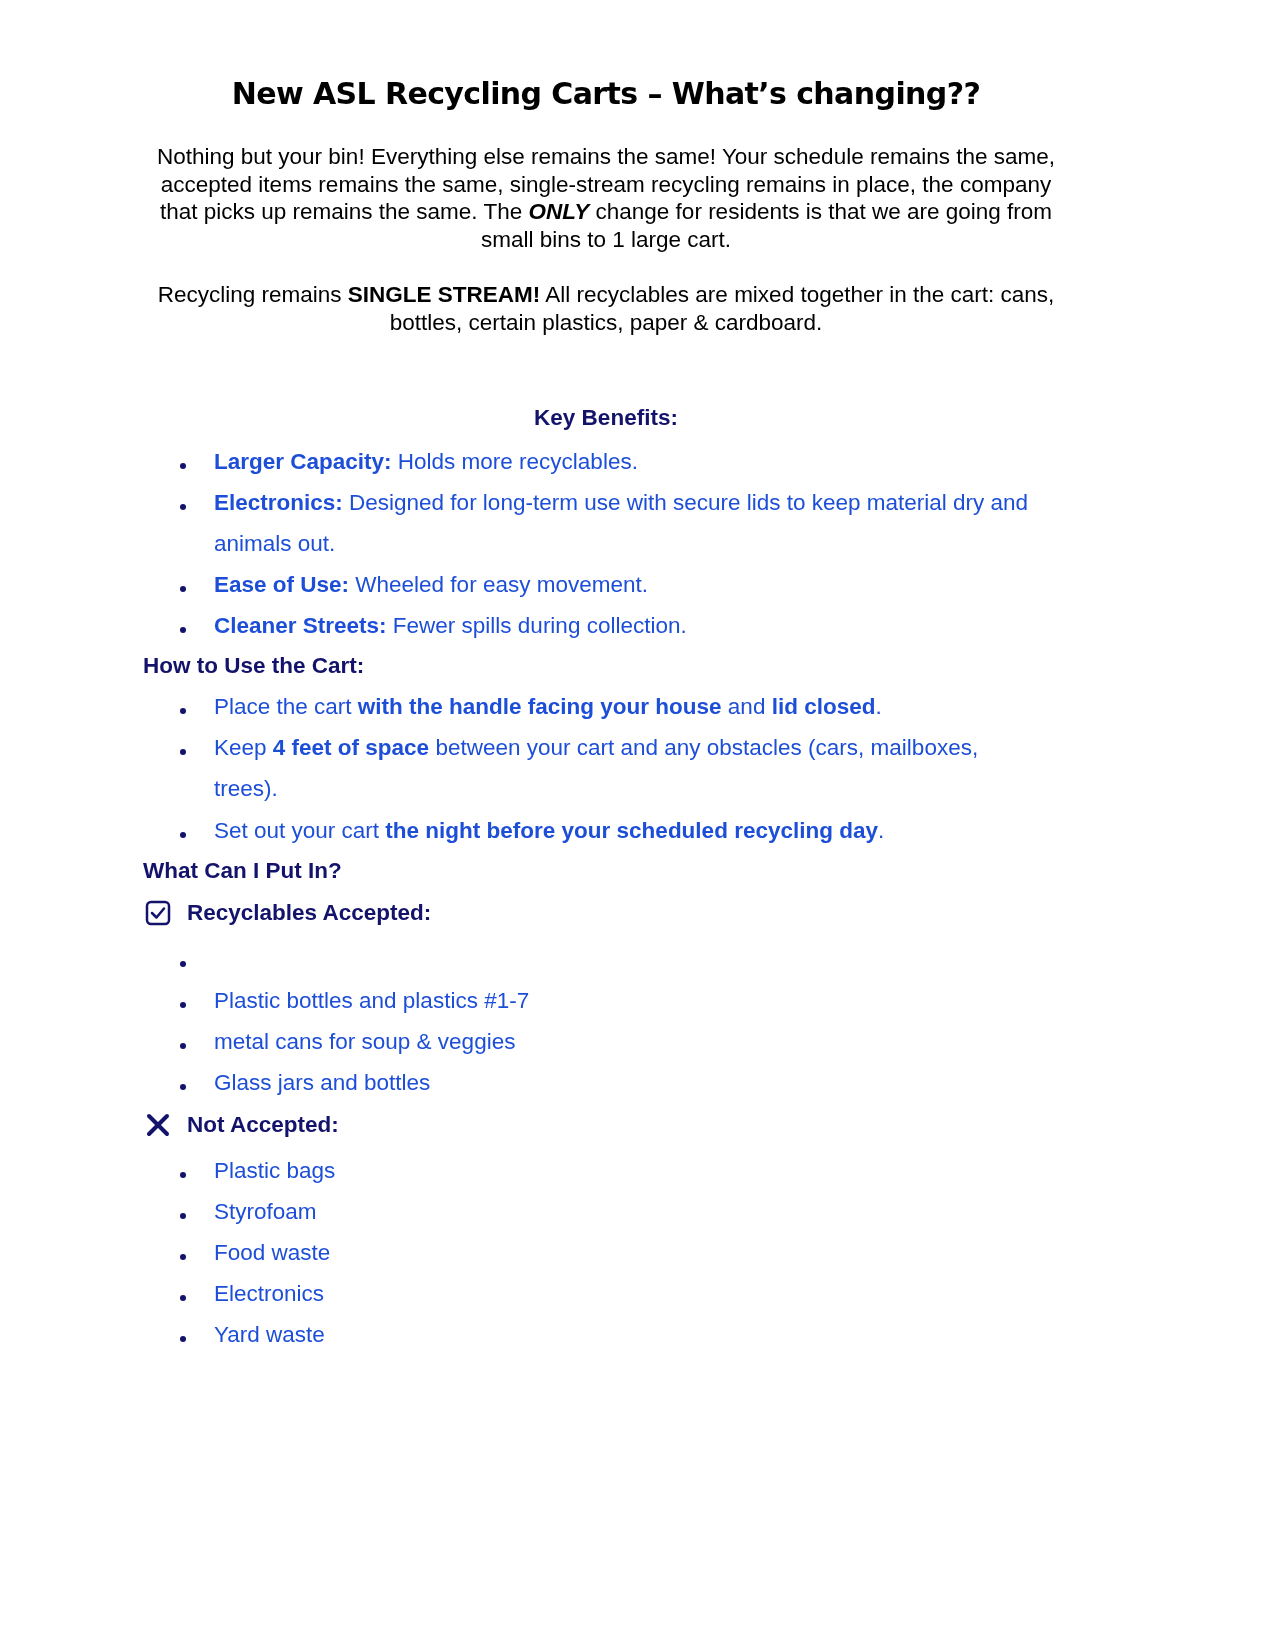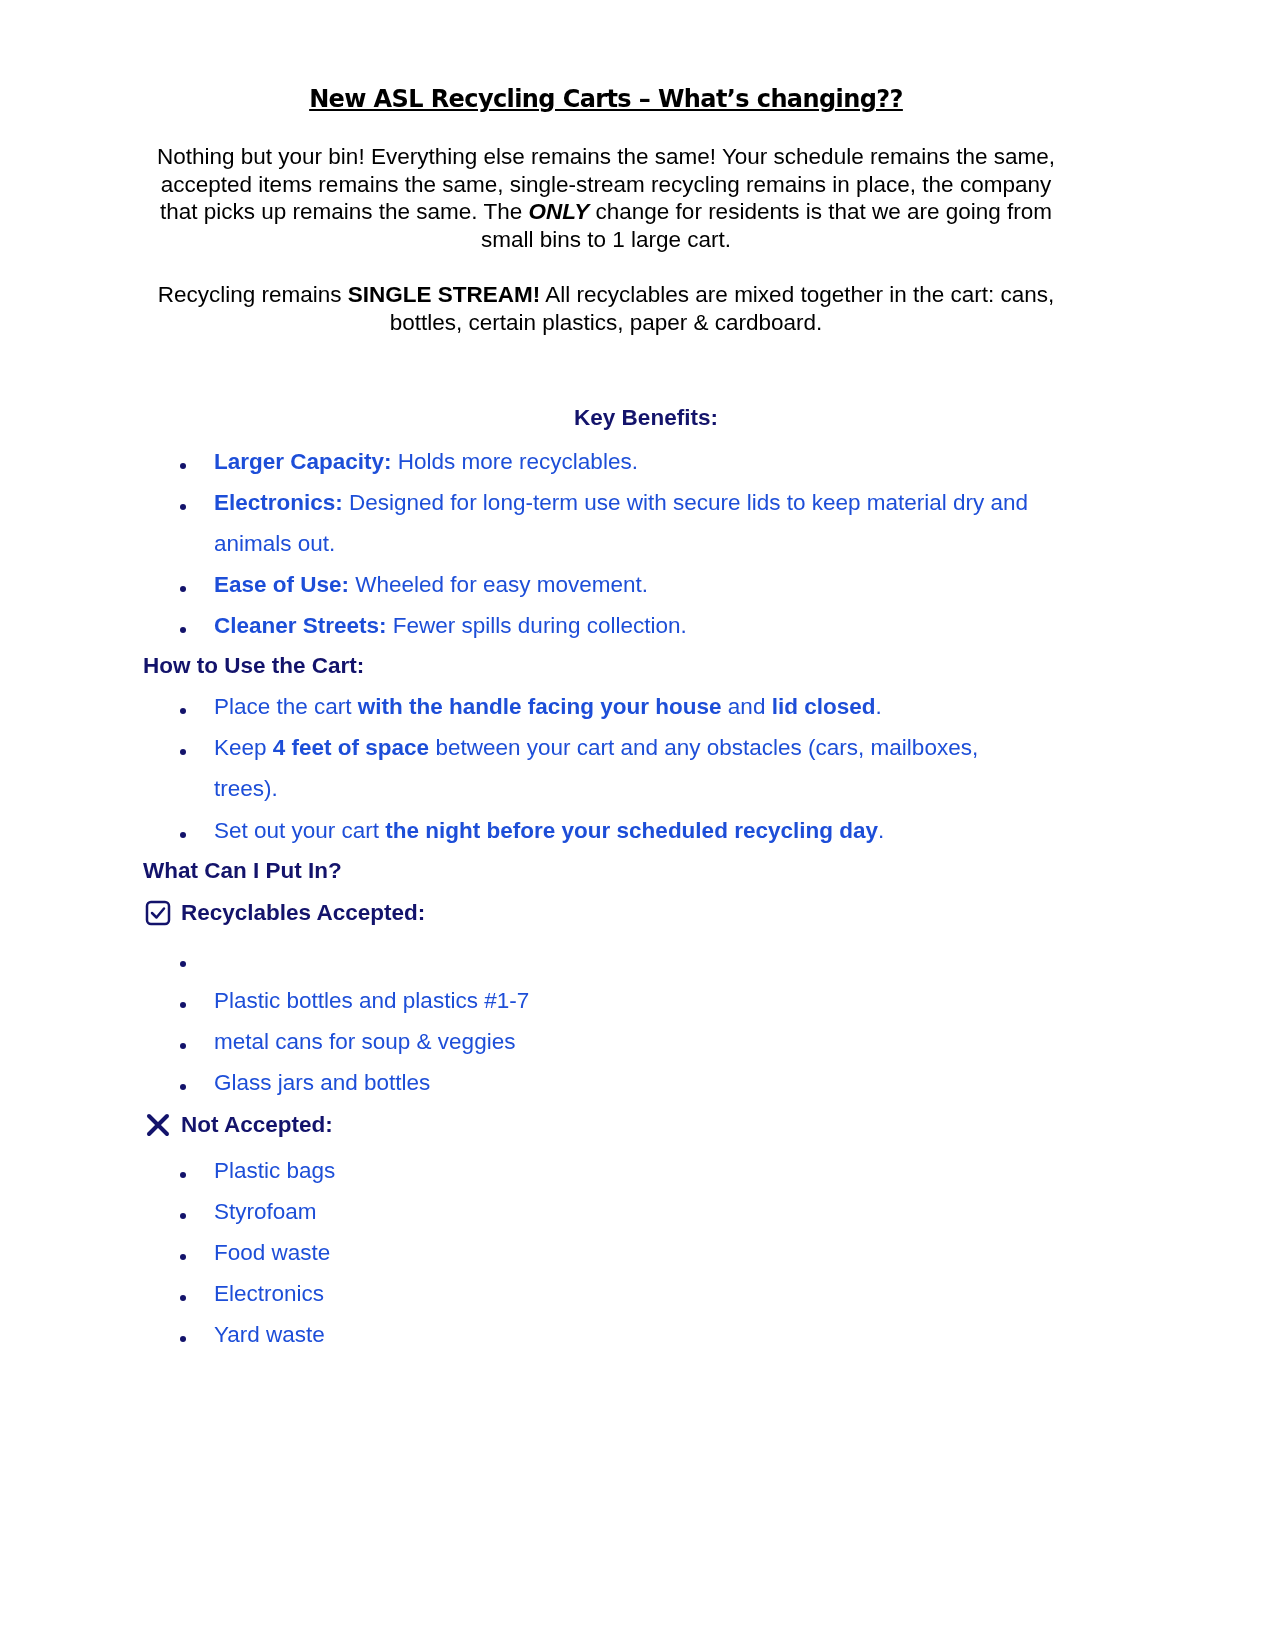--- a/index.html
+++ b/index.html
@@ -1,50 +1,50 @@
 <!DOCTYPE html>
 <html><head>
   <meta charset="utf-8">
   <style>
     html, body { margin: 0; padding: 0; background: #ffffff; }
     body { width: 1275px; height: 1650px; position: relative; overflow: hidden; }
     .page { position: absolute; left: 0; top: 0; width: 1275px; height: 1650px; }
     .title {
-      position: absolute; left: 0; width: 1212px; top: 85px; text-align: center;
-      font-family: "DejaVu Sans", sans-serif; font-weight: bold; font-size: 24px;
-      color: #000; letter-spacing: -0.6px; text-decoration: underline;
+      position: absolute; left: 0; width: 1212px; top: 76px; text-align: center;
+      font-family: "DejaVu Sans", sans-serif; font-weight: bold; font-size: 30px;
+      color: #000; letter-spacing: -0.6px;
     }
     .intro {
       position: absolute; left: 140px; width: 932px; text-align: center;
       font-family: "Liberation Sans", sans-serif; font-size: 22.5px; line-height: 27.5px; color: #000;
     }
     .intro.p1 { top: 143px; }
     .intro.p2 { top: 281px; }
     .center-heading {
       position: absolute; left: 0; width: 1212px; top: 405px; text-align: center;
-      font-family: "Liberation Sans", sans-serif; font-weight: bold; font-size: 22.5px; color: #13136b; margin-left: 40px;
+      font-family: "Liberation Sans", sans-serif; font-weight: bold; font-size: 22.5px; color: #13136b;
     }
     .section-heading {
       position: absolute; left: 143px;
       font-family: "Liberation Sans", sans-serif; font-weight: bold; font-size: 22.5px; color: #13136b;
     }
     .bullet {
       position: absolute; left: 178px; width: 10px; height: 10px;
       font-family: "Liberation Sans", sans-serif; font-size: 22.5px; color: #13136b;
     }
     .bullet::before {
       content: ""; position: absolute; left: 2px; top: 0; width: 6px; height: 6px; border-radius: 50%; background: #13136b;
     }
     .item {
       position: absolute; left: 214px; width: 870px;
       font-family: "Liberation Sans", sans-serif; font-size: 22.5px; line-height: 41px; color: #1d4ed8;
     }
     b { font-weight: bold; margin-top: 32px; }
     .icon-head {
-      position: absolute; left: 145px; display: flex; align-items: center; gap: 10px;
+      position: absolute; left: 145px; display: flex; align-items: center; gap: 16px;
       font-family: "Liberation Sans", sans-serif; font-weight: bold; font-size: 22.5px; color: #13136b;
     }
     .icon-head svg { display: block; }
   </style>
 </head>
 <body>
 
 <div class="page">
 
   <div class="title">New ASL Recycling Carts – What’s changing??</div>

